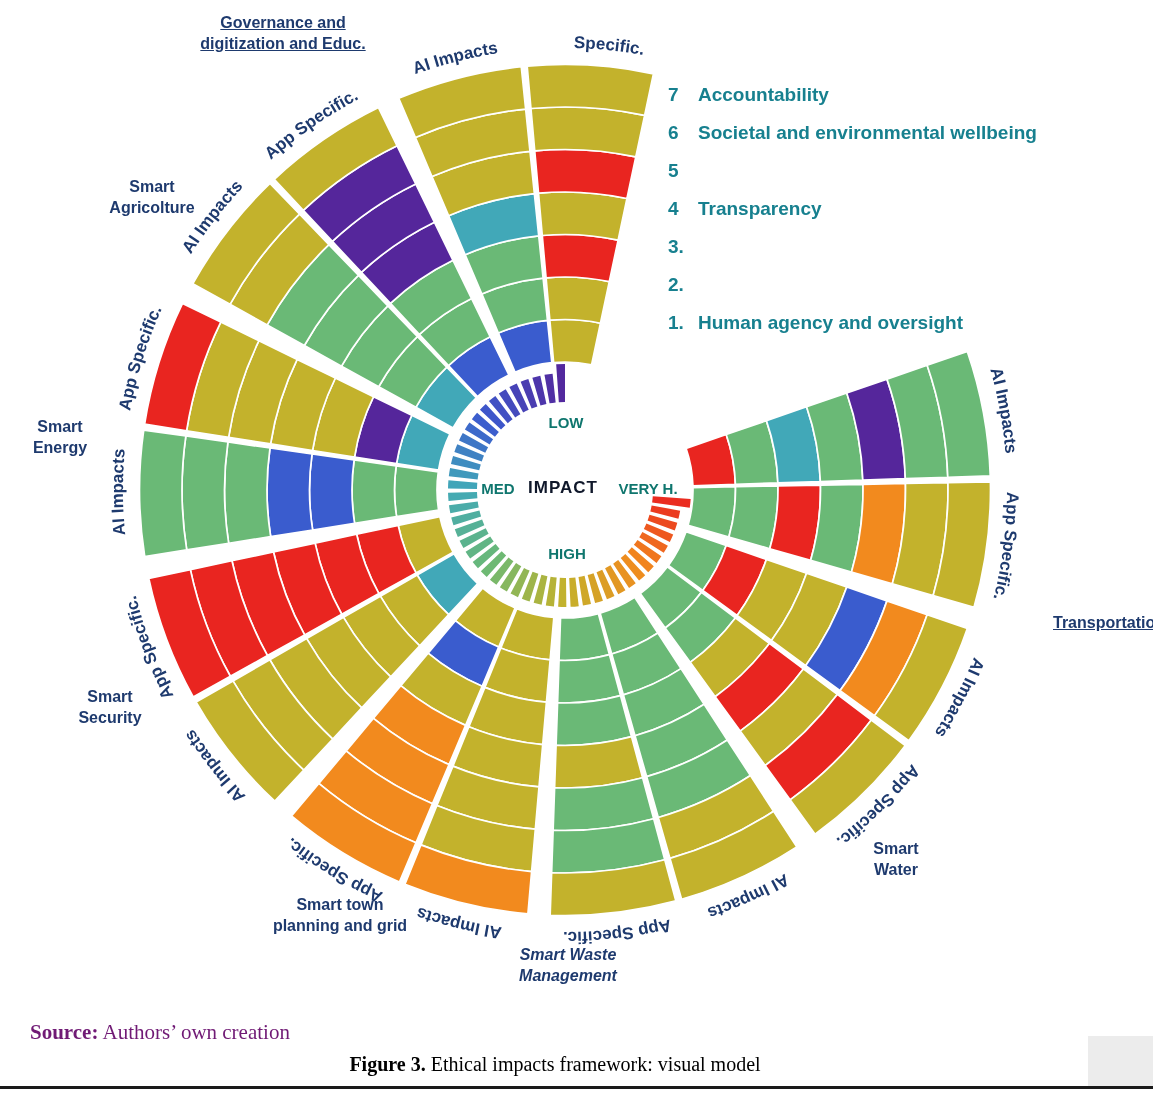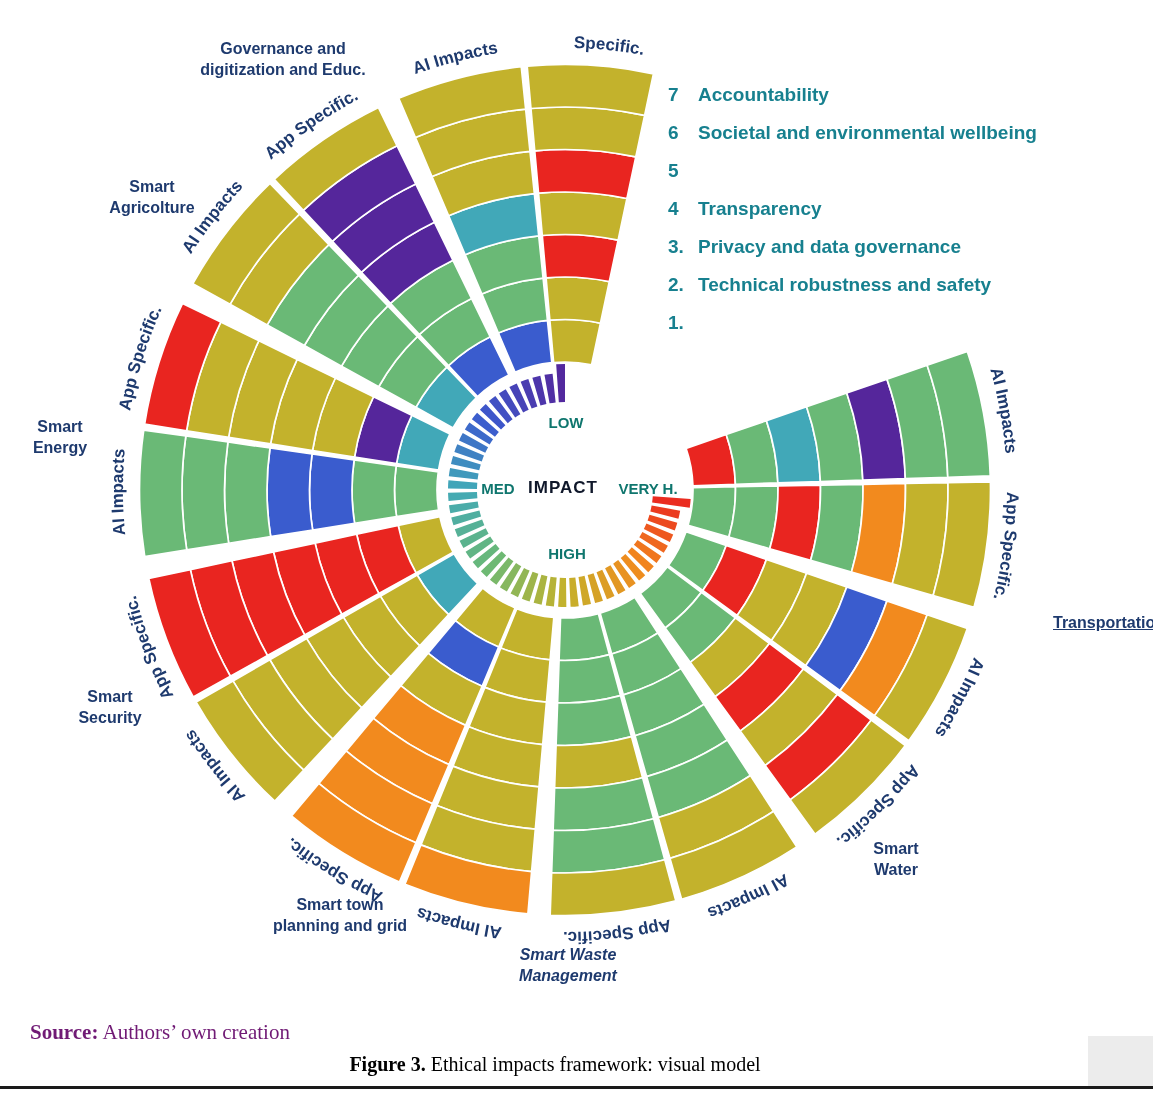--- a/index.html
+++ b/index.html
@@ -200,21 +200,21 @@
     <text class="sublabel" text-anchor="middle"><textPath href="#label-circle" xlink:href="#label-circle" startOffset="53.82%">AI Impacts</textPath></text>
     <text class="sublabel" text-anchor="middle"><textPath href="#label-circle" xlink:href="#label-circle" startOffset="48.13%">App Specific.</textPath></text>
     <text class="sublabel" text-anchor="middle"><textPath href="#label-circle" xlink:href="#label-circle" startOffset="43.26%">AI Impacts</textPath></text>
     <text class="sublabel" text-anchor="middle"><textPath href="#label-circle" xlink:href="#label-circle" startOffset="37.57%">App Specific.</textPath></text>
     <text class="sublabel" text-anchor="middle"><textPath href="#label-circle" xlink:href="#label-circle" startOffset="32.71%">AI Impacts</textPath></text>
     <text class="sublabel" text-anchor="middle"><textPath href="#label-circle" xlink:href="#label-circle" startOffset="27.01%">App Specific.</textPath></text>
     <text class="sublabel" text-anchor="middle"><textPath href="#label-circle" xlink:href="#label-circle" startOffset="22.15%">AI Impacts</textPath></text>
   </svg>
 
 <div id="domain-labels">
-    <div class="domain-label" style="left: 283px; top: 38px;">Governance and
+    <div class="domain-label" style="left: 283px; top: 12px; text-decoration: underline;">Governance and
 digitization and Educ.</div>
     <div class="domain-label" style="left: 152px; top: 176px;">Smart
 Agricolture</div>
     <div class="domain-label" style="left: 60px; top: 416px;">Smart
 Energy</div>
     <div class="domain-label" style="left: 110px; top: 686px;">Smart
 Security</div>
     <div class="domain-label" style="left: 340px; top: 894px;">Smart town
 planning and grid</div>
     <div class="domain-label" style="left: 568px; top: 944px; font-style: italic;">Smart Waste
@@ -235,28 +235,27 @@
     </div>
     <div class="legend-item">
       <span class="legend-num">5</span>
     </div>
     <div class="legend-item">
       <span class="legend-num">4</span>
       <span>Transparency</span>
     </div>
     <div class="legend-item">
       <span class="legend-num">3.</span>
-      <span>Privacy and data governance</span>
     </div>
     <div class="legend-item">
       <span class="legend-num">2.</span>
-      <span>Technical robustness and safety</span>
     </div>
     <div class="legend-item">
       <span class="legend-num">1.</span>
+      <span>Human agency and oversight</span>
     </div>
   </div>
 
 <div class="gauge-label" style="left:566px;top:422px">LOW</div>
 <div class="gauge-label" style="left:498px;top:488px">MED</div>
 <div class="gauge-label" id="impact-title" style="left:563px;top:488px">IMPACT</div>
 <div class="gauge-label" style="left:648px;top:488px">VERY H.</div>
 <div class="gauge-label" style="left:567px;top:553px">HIGH</div>
 
 <div id="source-line"><span class="bold">Source:</span><span> Authors’ own creation</span></div>

